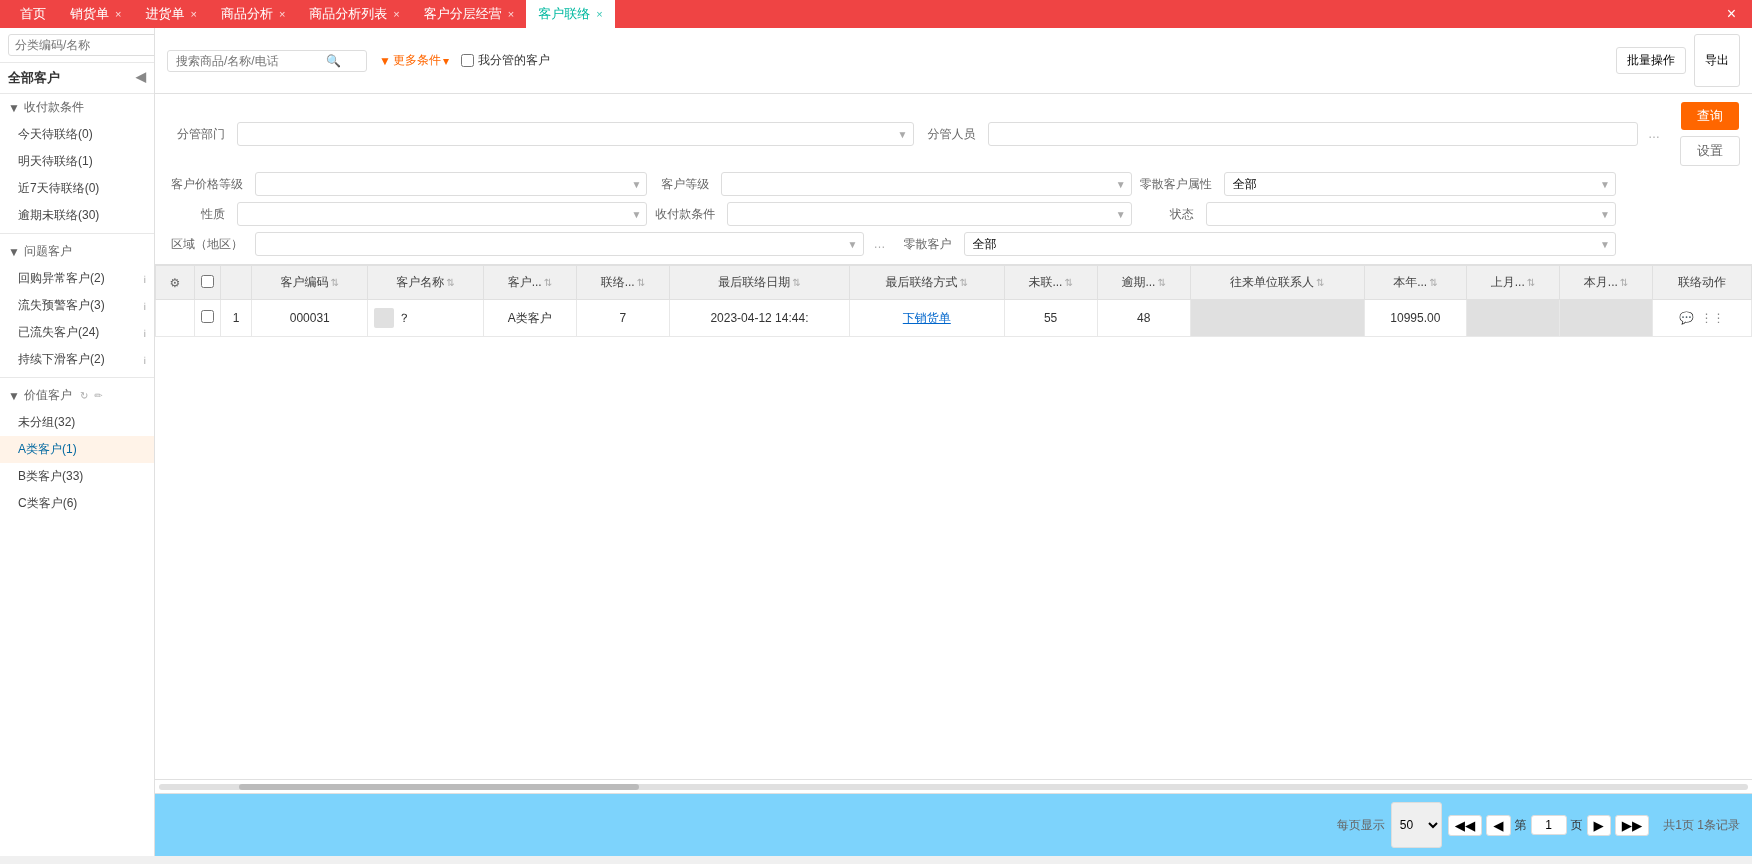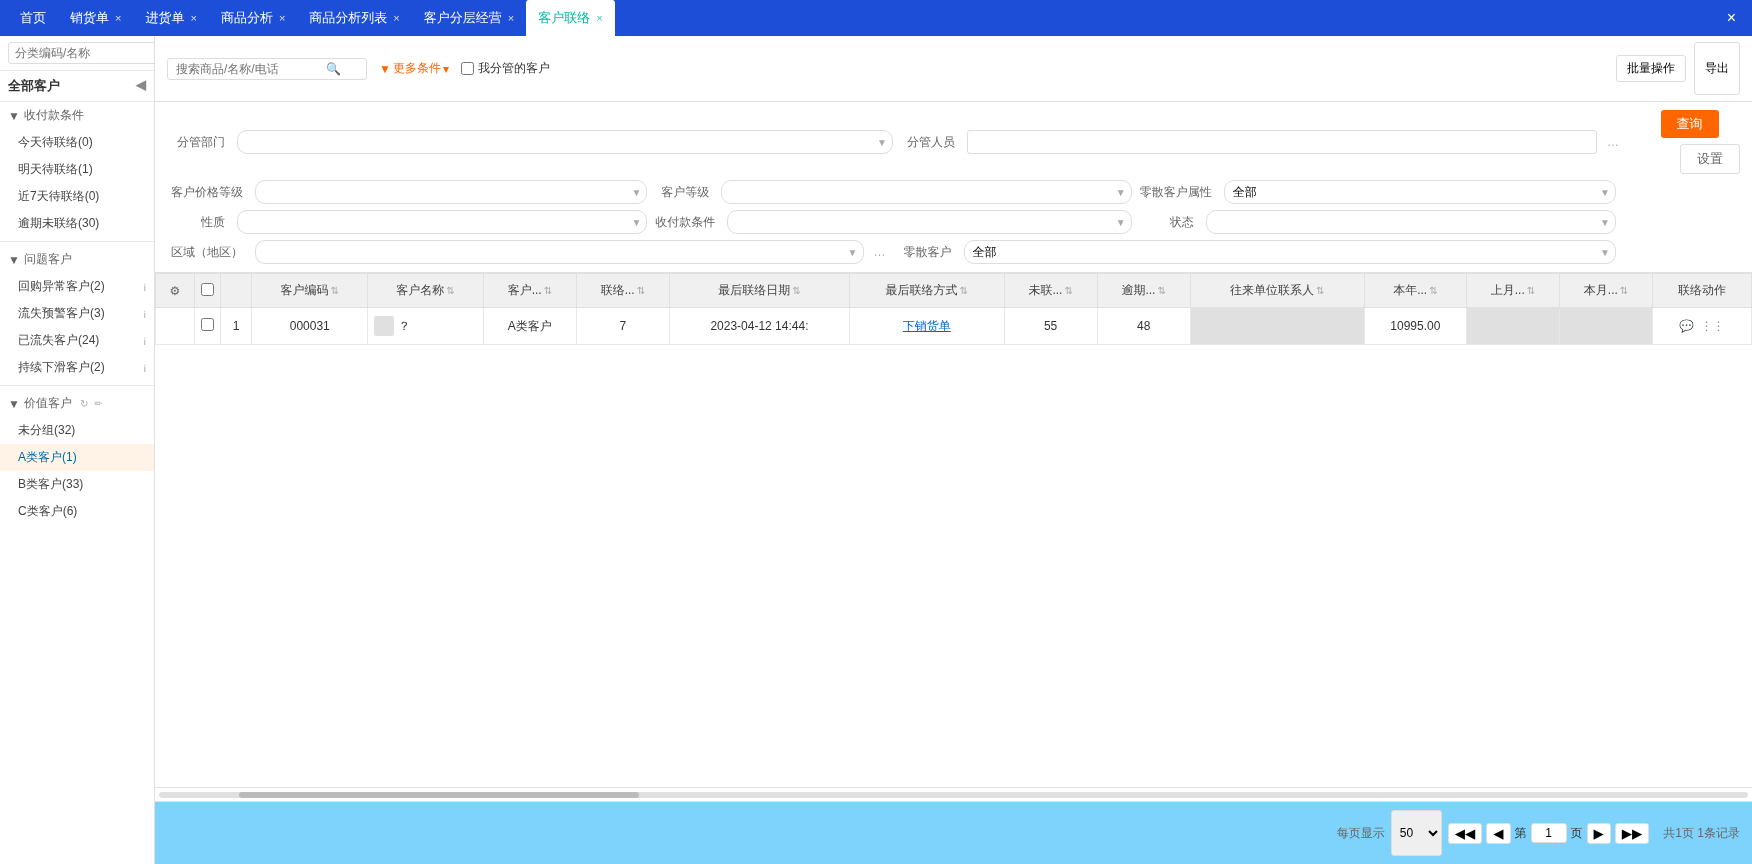--- a/index.html
+++ b/index.html
@@ -1,21 +1,21 @@
 <!DOCTYPE html>
 <html><head>
   <meta charset="utf-8">
   <style>
     * { box-sizing: border-box; margin: 0; padding: 0; }
     body { font-family: 'Microsoft YaHei', Arial, sans-serif; font-size: 12px; background: #f0f0f0; color: #333; overflow: hidden; width: 1752px; height: 864px; }
 
     
     .top-nav {
-      display: flex; align-items: center; height: 36px;
-      background: #1d4ed8; color: #fff; padding: 0 8px;
+      display: flex; align-items: center; height: 28px;
+      background: #ef4444; color: #fff; padding: 0 8px;
     }
     .top-nav .nav-item {
       padding: 0 12px; height: 36px; display: flex; align-items: center;
       cursor: pointer; font-size: 13px; white-space: nowrap; position: relative;
     }
     .top-nav .nav-item.home { font-size: 13px; }
     .top-nav .nav-item .close-x {
       margin-left: 6px; font-size: 11px; opacity: 0.8; cursor: pointer;
     }
     .top-nav .nav-item.active {
@@ -94,21 +94,21 @@
     .filter-row:last-child { margin-bottom: 0; }
     .filter-label { color: #666; white-space: nowrap; min-width: 70px; text-align: right; padding-right: 6px; }
     .filter-input {
       flex: 1; border: 1px solid #ddd; border-radius: 3px; padding: 4px 8px;
       font-size: 12px; outline: none; background: #fff;
     }
     .select-wrap {
       flex: 1; position: relative; display: flex; align-items: center;
     }
     .select-wrap select {
-      width: 100%; border: 1px solid #ddd; border-radius: 10px; padding: 4px 24px 4px 8px;
+      width: 100%; border: 1px solid #ddd; border-radius: 3px; padding: 4px 24px 4px 8px;
       font-size: 12px; outline: none; background: #fff; appearance: none; cursor: pointer;
     }
     .select-wrap .arrow { position: absolute; right: 6px; color: #aaa; pointer-events: none; font-size: 10px; }
     .filter-dots { color: #aaa; cursor: pointer; padding: 0 4px; }
 
     
     .table-area {
       flex: 1; overflow: auto; background: #fff; margin: 0;
     }
     table {
@@ -153,21 +153,21 @@
 
     .checkbox-cell { width: 24px; }
 
     
     .btn-orange {
       background: #ff6600; color: #fff; border: none; padding: 5px 16px;
       border-radius: 3px; cursor: pointer; font-size: 13px;
     }
     .btn-settings {
       background: #fff; color: #666; border: 1px solid #ddd; padding: 5px 16px;
-      border-radius: 3px; cursor: pointer; font-size: 13px; margin-top: 4px; margin-left: 41px;
+      border-radius: 3px; cursor: pointer; font-size: 13px; margin-top: 4px;
     }
 
     .query-btns {
       display: flex; flex-direction: column; align-items: center; gap: 2px;
       padding-left: 12px;
     }
     .filter-col-3 {
       display: flex; align-items: center; flex: 1; gap: 6px; padding: 0 4px;
     }
     .filter-col-3 .filter-label { min-width: 60px; }

